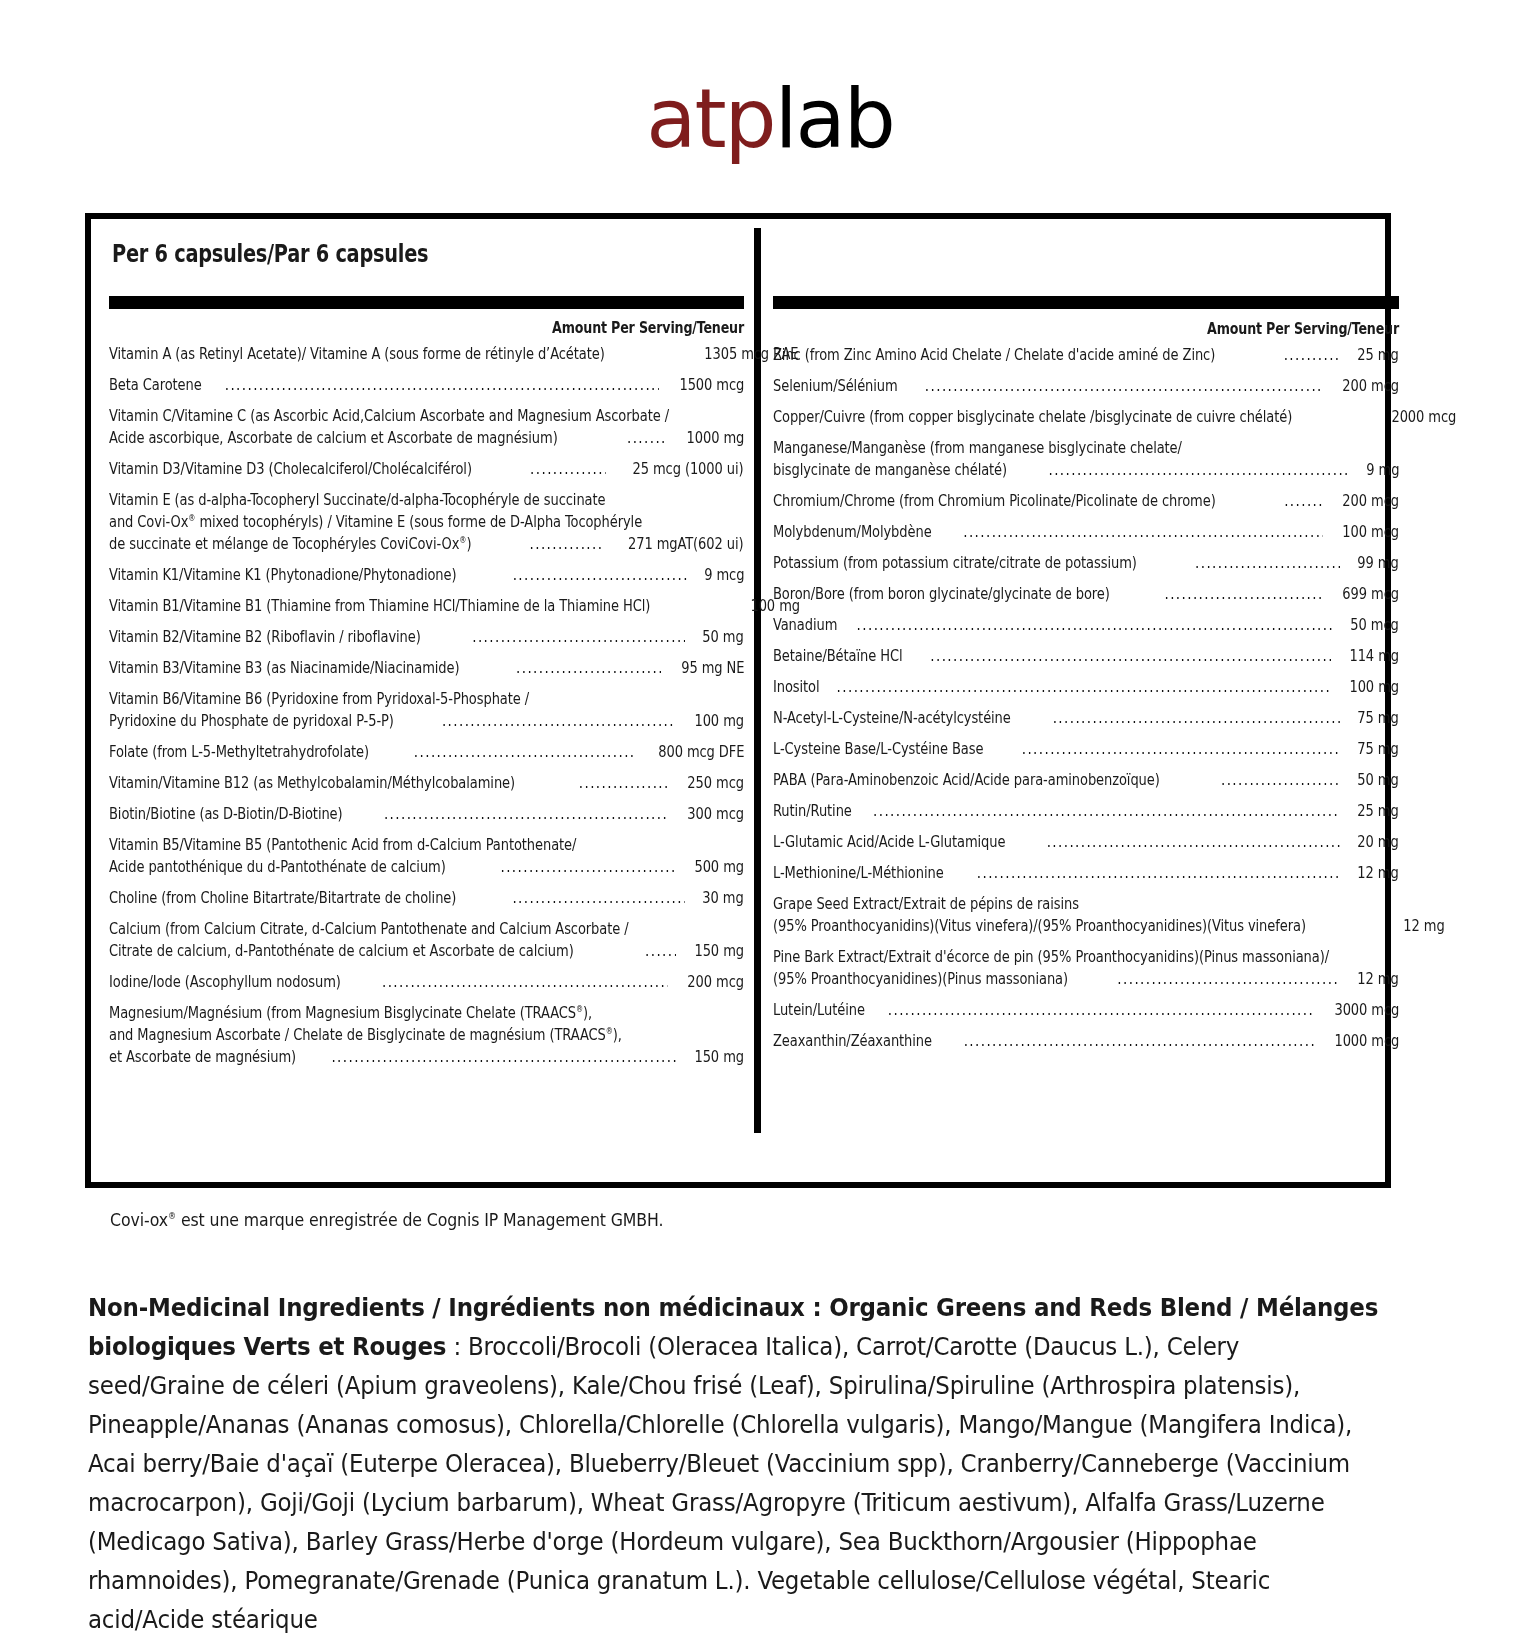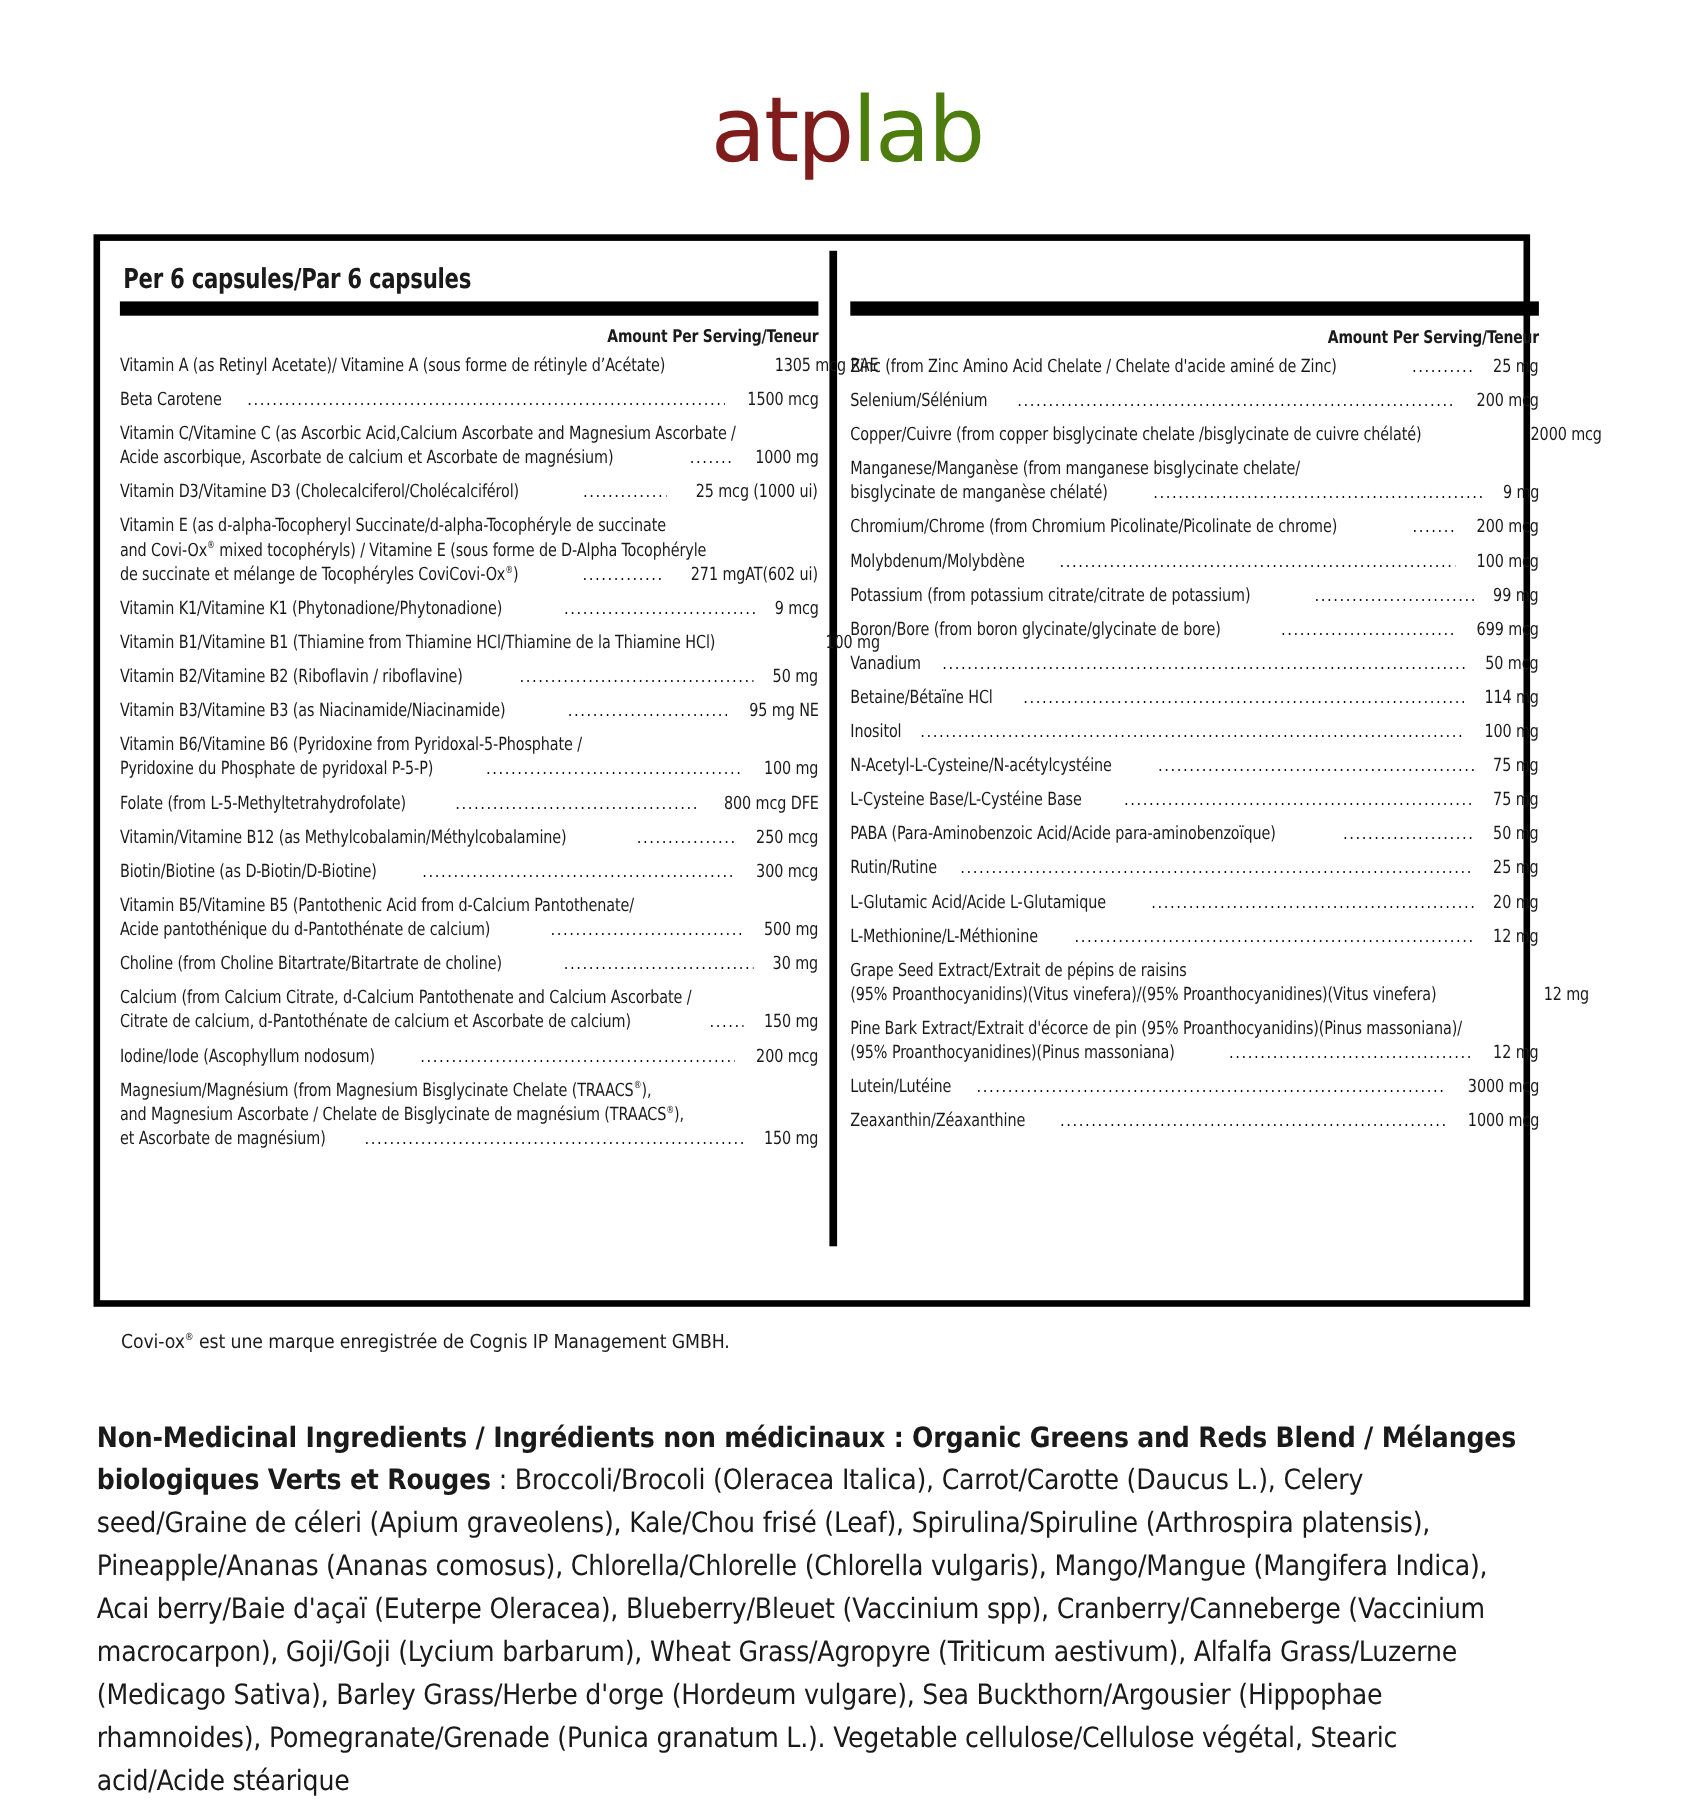--- a/index.html
+++ b/index.html
@@ -25,21 +25,21 @@
   }
   .logo {
     display: inline-block;
     font-family: "DejaVu Sans", sans-serif;
     font-size: 82px;
     font-weight: 400;
     letter-spacing: -2px;
     line-height: 82px;
   }
   .logo .atp { color: #7f1d1d; }
-  .logo .lab { color: #4d7c0f; margin-top: 40px; }
+  .logo .lab { color: #000000; margin-top: 40px; }
 
   
   .panel {
     position: absolute;
     left: 85px;
     top: 213px;
     width: 1306px;
     height: 975px;
     border: 6px solid #000;
     box-sizing: border-box;
@@ -64,20 +64,21 @@
   }
 
   .cols {
     display: flex;
     width: 100%;
     height: 880px;
   }
   .col {
     box-sizing: border-box;
     position: relative;
+    margin-top: 22px;
   }
   .col-left {
     width: 645px;
     padding-right: 10px;
   }
   .col-gap {
     width: 22px;
     display: flex;
     justify-content: center;
   }

